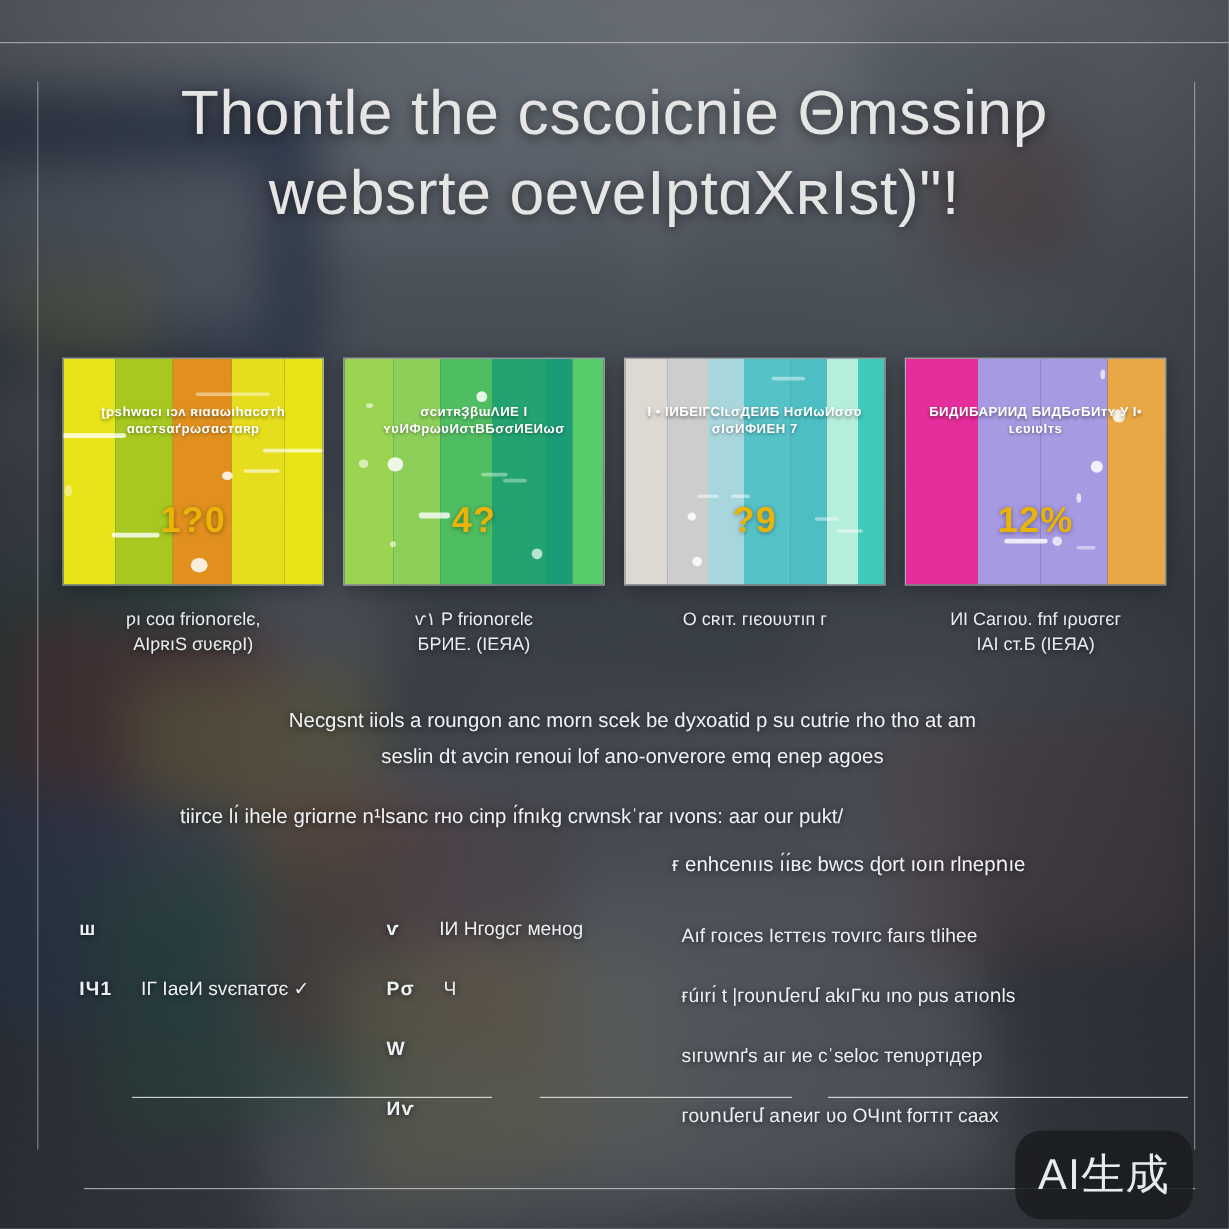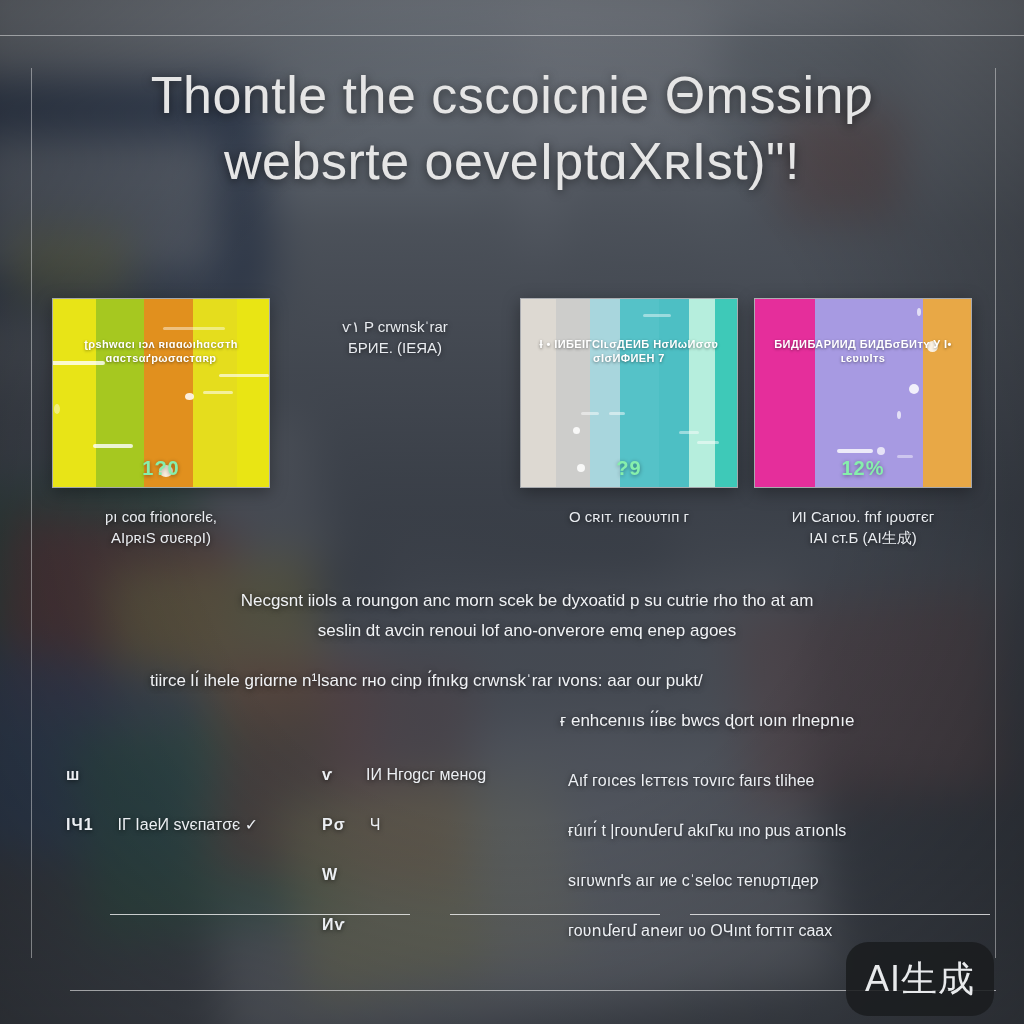--- a/index.html
+++ b/index.html
@@ -153,27 +153,26 @@
     font-weight: 700;
     letter-spacing: 0.4px;
     text-shadow: 0 1px 3px rgba(0,0,0,0.45);
     filter: blur(0.4px);
   }
   .sw-value {
     position: absolute;
     left: 50%;
     top: 118px;
     transform: translateX(-50%);
-    color: #86efac;
-    font-size: 20px;
+    color: #eab308;
+    font-size: 30px;
     font-weight: 700;
     letter-spacing: 1px;
     text-shadow: 0 1px 4px rgba(0,0,0,0.4);
     filter: blur(0.3px);
-    margin-top: 40px;
   }
   
   .speck { position: absolute; background: rgba(255,255,255,0.85); border-radius: 50%; }
   .dash  { position: absolute; background: rgba(255,255,255,0.8); height: 4px; border-radius: 2px; }
 
   .card-caption {
     margin-top: 18px;
     text-align: center;
     color: #e9ecf0;
     font-size: 15px;
@@ -328,22 +327,42 @@
 ɑɑстѕαґрωσɑстɑʀр</div>
           <div class="sw-value">1?0</div>
         </div>
         <div class="card-caption">
           <span>ƿı сoɑ frioոoгєlє,</span>
           <span class="c2">ΑIƿʀıS σʋєʀρI)</span>
         </div>
       </div>
 
       <div class="card">
+        <div class="swatch">
+          <div class="stripe" style="background:#9bd450;width:19%"></div>
+          <div class="stripe" style="background:#8cd05a;width:18%"></div>
+          <div class="stripe" style="background:#4fbe62;width:20%"></div>
+          <div class="stripe" style="background:#22a36f;width:21%"></div>
+          <div class="stripe" style="background:#1b9b77;width:10%"></div>
+          <div class="stripe" style="background:#57cc6a;width:12%"></div>
+          <div class="speck" style="left:110px; top:27px;  width:9px;  height:9px;"></div>
+          <div class="speck" style="left:36px;  top:82px;  width:13px; height:12px;"></div>
+          <div class="speck" style="left:12px;  top:84px;  width:8px;  height:7px; opacity:.7;"></div>
+          <div class="speck" style="left:18px;  top:37px;  width:6px;  height:4px; opacity:.7;"></div>
+          <div class="speck" style="left:38px;  top:152px; width:5px;  height:5px; opacity:.7;"></div>
+          <div class="speck" style="left:156px; top:158px; width:9px;  height:9px; opacity:.8;"></div>
+          <div class="dash" style="left:62px;  top:128px; width:26px; height:5px;"></div>
+          <div class="dash" style="left:114px; top:95px;  width:22px; height:3px; opacity:.5;"></div>
+          <div class="dash" style="left:132px; top:100px; width:20px; height:3px; opacity:.45;"></div>
+          <div class="sw-label">σситʀҘβɯΛИЕ I
+ʏʋИФрωʋИστВБσσИЕИωσ</div>
+          <div class="sw-value">4?</div>
+        </div>
         <div class="card-caption">
-          <span>ѵ١  P crwnskˈrar</span>
+          <span>ѵ١  P frioոoгєlє</span>
           <span class="c2">БPИЕ. (IЕЯА)</span>
         </div>
       </div>
 
       <div class="card">
         <div class="swatch">
           <div class="stripe" style="background:#ddd9d2;width:16%"></div>
           <div class="stripe" style="background:#cdcdcb;width:16%"></div>
           <div class="stripe" style="background:#a8d6dd;width:14%"></div>
           <div class="stripe" style="background:#55c2c8;width:18%"></div>
@@ -379,21 +398,21 @@
           <div class="speck" style="left:142px; top:112px; width:4px;  height:8px; opacity:.8;"></div>
           <div class="dash" style="left:82px;  top:150px; width:36px;"></div>
           <div class="dash" style="left:142px; top:156px; width:16px; height:3px; opacity:.55;"></div>
           <div class="sw-label">БИДИБАРИИД
 БИДБσБИтʏ У
 І• ʟєʋıʋІтѕ</div>
           <div class="sw-value">12%</div>
         </div>
         <div class="card-caption">
           <span>ИI  Cагıoʋ. fnf ıρʋσгєг</span>
-          <span class="c2">ІАІ ст.Б (AI生成)</span>
+          <span class="c2">ІАІ ст.Б (IЕЯА)</span>
         </div>
       </div>
 
     </div>
 
     <div class="para para-a">
       <div>Necgsnt iiols a roungon anc morn scek be dyxoatid p su cutrie rho tho at am</div>
       <div>seslin dt avcin renoui lof  ano-onverore emq enep agoes</div>
     </div>
 

